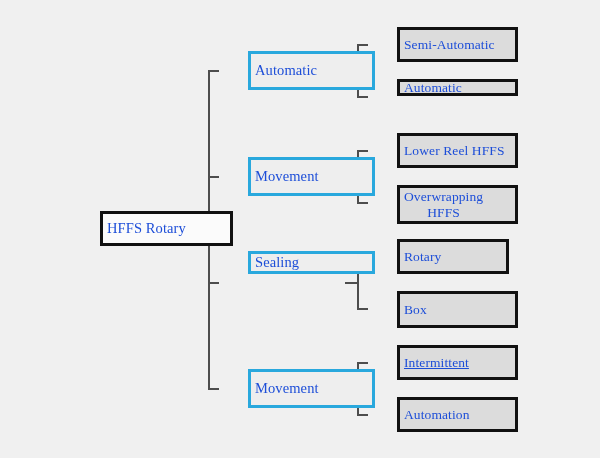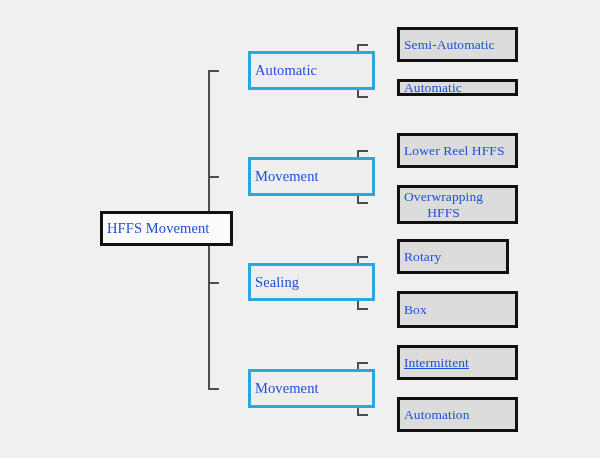--- a/index.html
+++ b/index.html
@@ -99,32 +99,32 @@
   <div class="conn conn-v" style="left:357px; top:256px; height:53px;"></div>
   <div class="conn conn-h" style="left:357px; top:256px; width:11px;"></div>
   <div class="conn conn-h" style="left:357px; top:308px; width:11px;"></div>
 
   <div class="conn conn-h" style="left:345px; top:388px; width:13px;"></div>
   <div class="conn conn-v" style="left:357px; top:362px; height:53px;"></div>
   <div class="conn conn-h" style="left:357px; top:362px; width:11px;"></div>
   <div class="conn conn-h" style="left:357px; top:414px; width:11px;"></div>
 
   <div class="node node-root" style="left:70px; top:211px; width:133px; height:35px;">
-    <span class="node-label">HFFS Movement</span>
+    <span class="node-label">HFFS Rotary</span>
   </div>
 
   <div class="node node-branch" style="left:218px; top:51px; width:127px; height:39px;">
     <span class="node-label">Automatic</span>
   </div>
 
   <div class="node node-branch" style="left:218px; top:157px; width:127px; height:39px;">
     <span class="node-label">Movement</span>
   </div>
 
-  <div class="node node-branch" style="left:218px; top:263px; width:127px; height:38px;">
+  <div class="node node-branch" style="left:218px; top:251px; width:127px; height:23px;">
     <span class="node-label">Sealing</span>
   </div>
 
   <div class="node node-branch" style="left:218px; top:369px; width:127px; height:39px;">
     <span class="node-label">Movement</span>
   </div>
 
   <div class="node node-leaf" style="left:367px; top:27px; width:121px; height:35px;">
     <span class="node-label">Semi-Automatic</span>
   </div>

